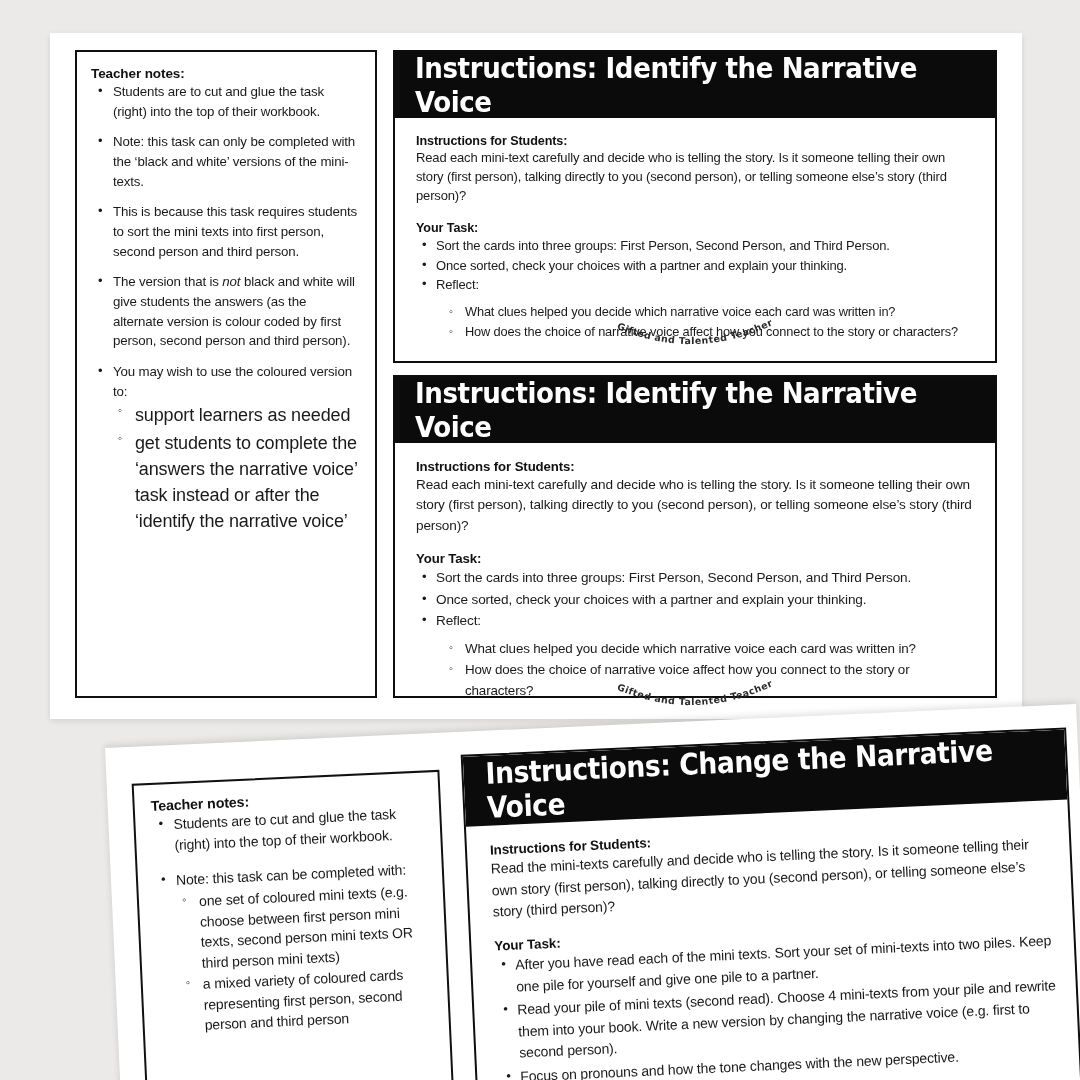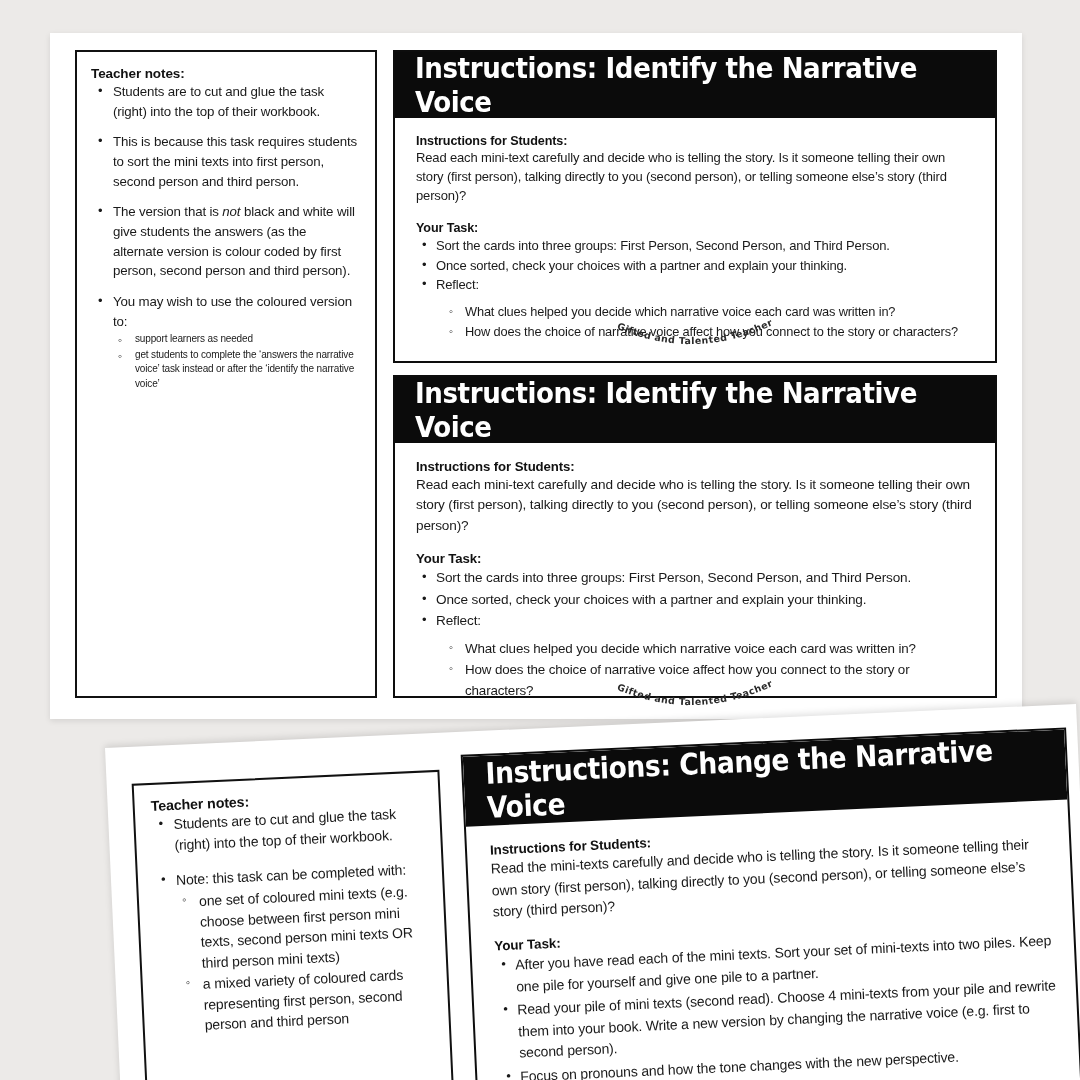--- a/index.html
+++ b/index.html
@@ -41,21 +41,21 @@
     position:relative;padding-left:22px;
     font-size:13.3px;line-height:1.48;color:#1a1a1a;
     margin-bottom:11px;letter-spacing:-.15px;
   }
   .notes-list > li:before{
     content:"\2022";position:absolute;left:7px;top:-1px;font-size:13px;
   }
   .notes-list .sub{list-style:none;margin:0;padding:0;}
   .notes-list .sub > li{
     position:relative;padding-left:22px;margin-top:1px;
-    font-size:10px;line-height:1.45;letter-spacing:-.15px;
+    font-size:18px;line-height:1.45;letter-spacing:-.15px;
   }
   .notes-list .sub > li:before{
     content:"\25E6";position:absolute;left:5px;top:0px;font-size:12px;
   }
   .notes-list i{}
 
   #notes-bottom .notes-inner{padding:13px 14px 6px 16px;}
   #notes-bottom .notes-title{font-size:14.2px;}
   #notes-bottom .notes-list > li{font-size:14px;line-height:1.5;margin-bottom:14px;}
   #notes-bottom .notes-list .sub > li{font-size:14px;line-height:1.47;}
@@ -121,20 +121,21 @@
 </head>
 <body style="background: rgb(236, 234, 232);">
 
 <div class="sheet" id="sheet-top">
 
   <div class="notes-box" id="notes-top">
     <div class="notes-inner">
       <p class="notes-title">Teacher notes:</p>
       <ul class="notes-list">
         <li><span>Students are to cut and glue the task (right) into the top of their workbook.</span></li>
+        <li><span>Note: this task can only be completed with the ‘black and white’ versions of the mini-texts.</span></li>
         <li><span>This is because this task requires students to sort the mini texts into first person, second person and third person.</span></li>
         <li><span>The version that is <i>not</i> black and white will give students the answers (as the alternate version is colour coded by first person, second person and third person).</span></li>
         <li>
           <span>You may wish to use the coloured version to:</span>
           <ul class="sub">
             <li>support learners as needed</li>
             <li>get students to complete the ‘answers the narrative voice’ task instead or after the ‘identify the narrative voice’</li>
           </ul>
         </li>
       </ul>

